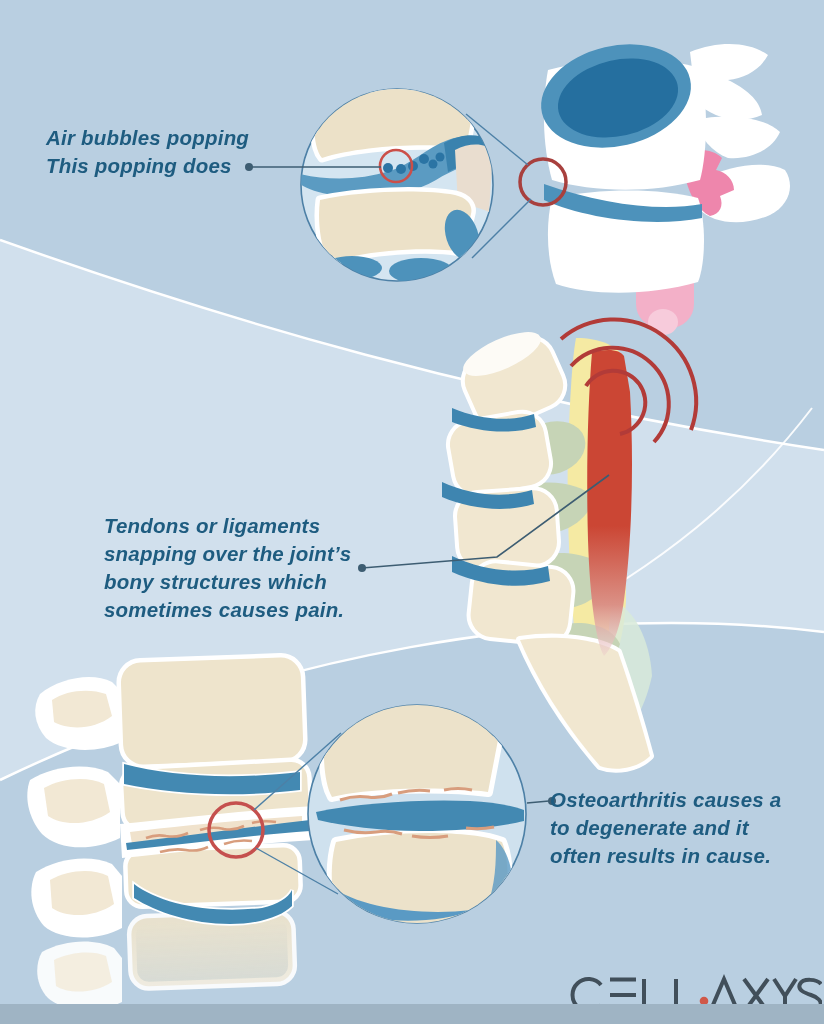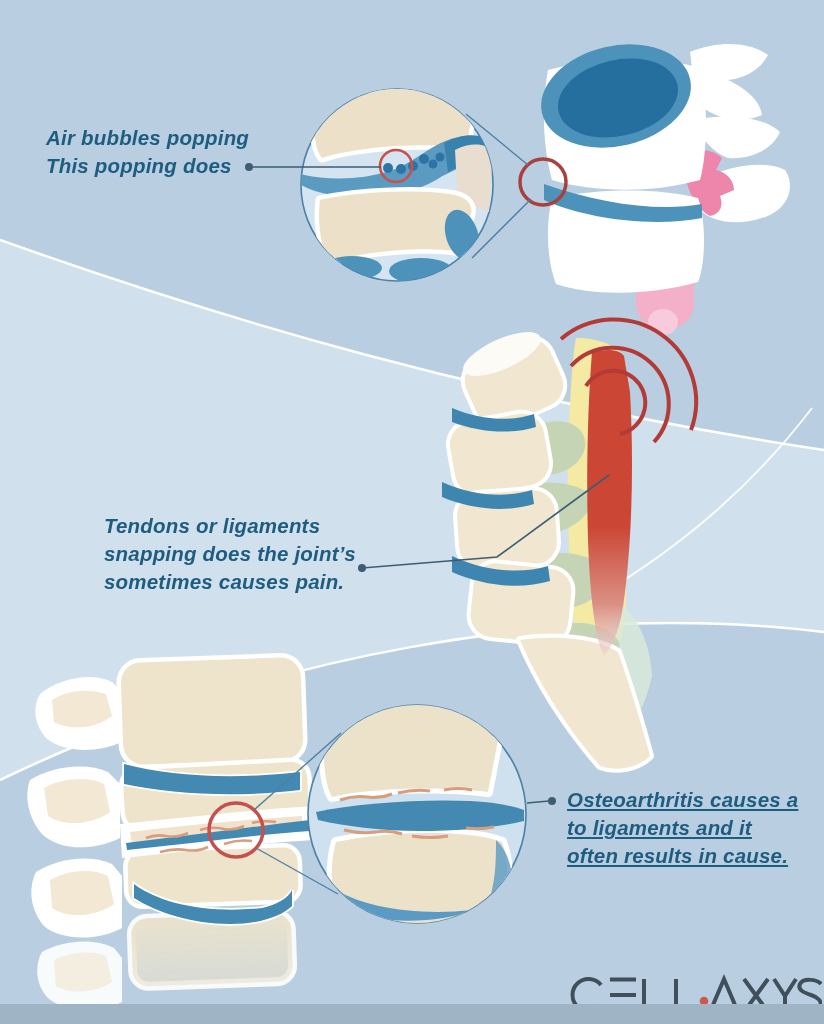--- a/index.html
+++ b/index.html
@@ -184,27 +184,28 @@
   </g>
 </svg>
 
 <div class="caption" style="left:46px;top:124px;">
   <span class="line">Air bubbles popping</span>
   <span class="line">This popping does</span>
 </div>
 
 <div class="caption" style="left:104px;top:496px;margin-top:16px;">
   <span class="line">Tendons or ligaments</span>
-  <span class="line">snapping does the joint’s</span>
+  <span class="line">snapping over the joint’s</span>
+  <span class="line">bony structures which</span>
   <span class="line">sometimes causes pain.</span>
 </div>
 
-<div class="caption" style="left:567px;top:786px;text-decoration:underline;">
+<div class="caption" style="left:550px;top:786px;">
   <span class="line">Osteoarthritis causes a</span>
-  <span class="line">to ligaments and it</span>
+  <span class="line">to degenerate and it</span>
   <span class="line">often results in cause.</span>
 </div>
 
 <div class="logo-wrap">
   <span class="sr">CELLAXYS</span>
   <svg width="256" height="48" viewBox="562 968 256 48">
     <g stroke="#414f5a" stroke-width="4" fill="none">
       <path d="M597,983 A16,16 0 1 0 597,1003"></path>
       <path d="M606,977.5 H632 M606,993 H632 M606,1008.5 H632"></path>
       <path d="M640,977 L640,1009 L664,1009"></path>

